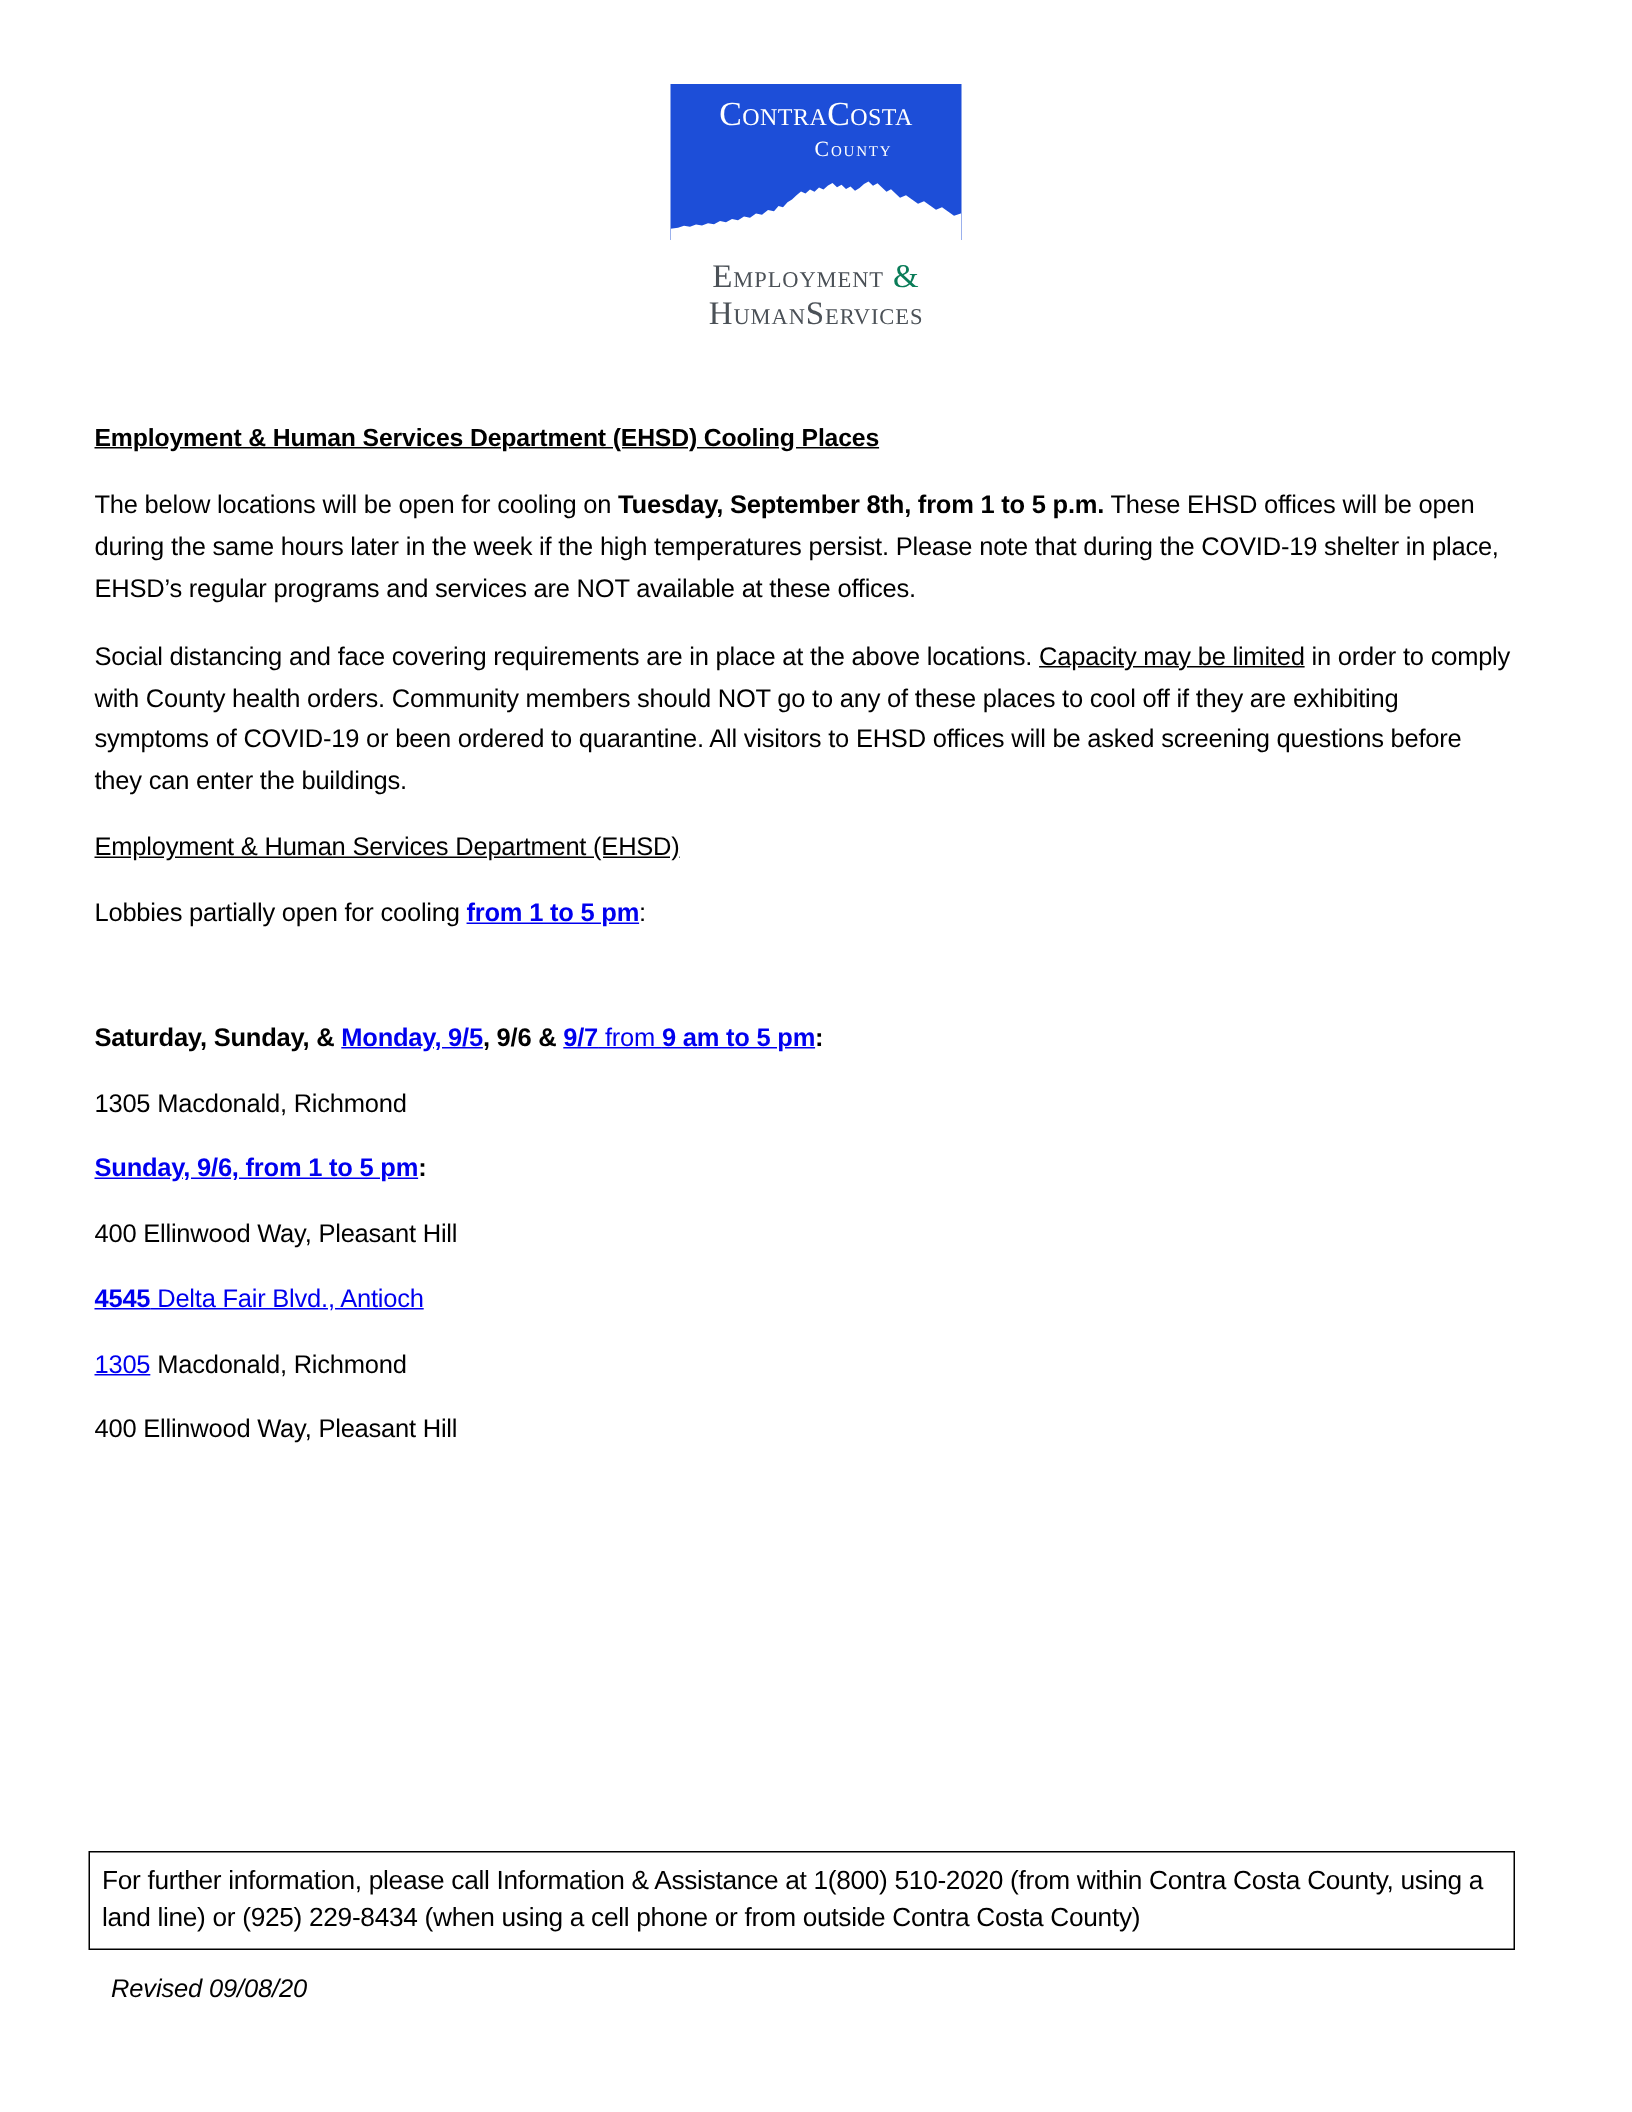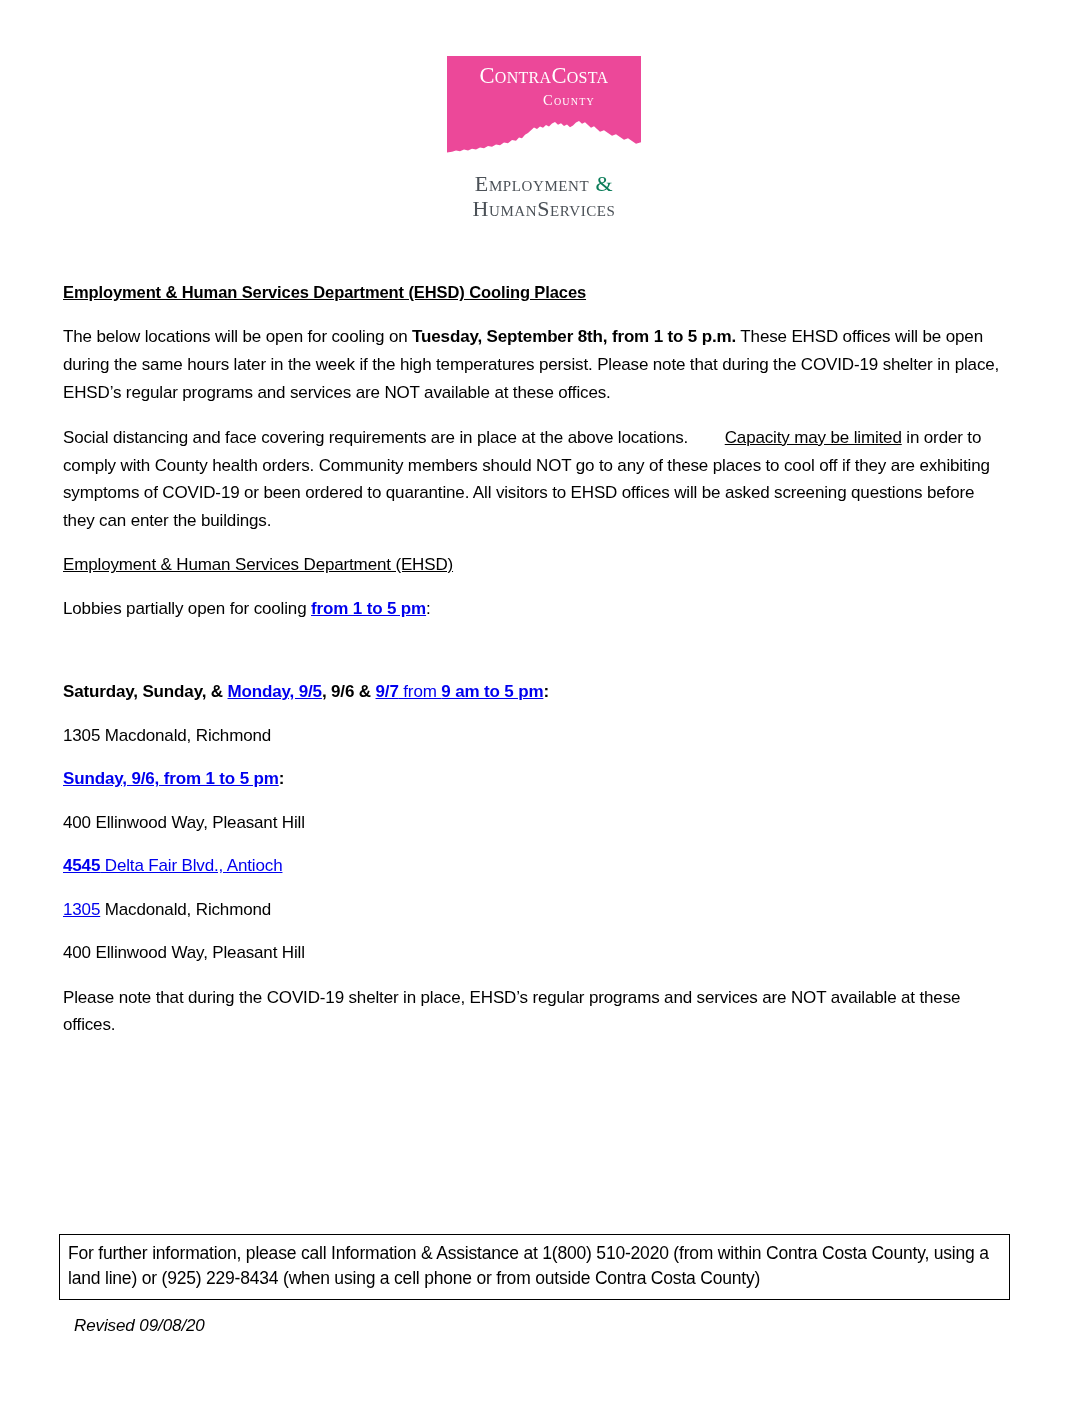--- a/index.html
+++ b/index.html
@@ -30,21 +30,21 @@
     top: 56px;
     width: 1088px;
     display: flex;
     flex-direction: column;
     align-items: center;
   }
   .logo-mark {
     position: relative;
     width: 194px;
     height: 104px;
-    background: #ec4899;
+    background: #1d4ed8;
     overflow: hidden;
   }
   .logo-mark .brand-top {
     position: absolute;
     left: 0;
     top: 9px;
     width: 194px;
     text-align: center;
     font-family: "Liberation Serif", serif;
     font-size: 22.5px;
@@ -113,21 +113,21 @@
 
   p.body {
     font-size: 17px;
     line-height: 1.62;
     margin: 0 0 18px 0;
     letter-spacing: -0.15px;
   }
 
   .b { font-weight: bold; }
 
-  .u-plain { text-decoration: underline; margin-left: 32px; }
+  .u-plain { text-decoration: underline; }
 
   .lnk {
     color: #0000EE;
     text-decoration: underline;
   }
   .lnk-b {
     color: #0000EE;
     text-decoration: underline;
     font-weight: bold;
   }
@@ -211,21 +211,20 @@
     <div id="schedule-root">
         <p class="line"><span class="b">Saturday, Sunday, &amp; </span><a class="lnk-b" href="#">Monday, 9/5</a><span class="b">, 9/6 &amp; </span><a class="lnk-b" href="#">9/7</a><a class="lnk" href="#"> from </a><a class="lnk-b" href="#">9 am to 5 pm</a><span class="b">:</span></p>
         <p class="line"><span>1305 Macdonald, Richmond</span></p>
         <p class="line"><a class="lnk-b" href="#">Sunday, 9/6, from 1 to 5 pm</a><span class="b">:</span></p>
         <p class="line"><span>400 Ellinwood Way, Pleasant Hill</span></p>
         <p class="line"><a class="lnk-b" href="#">4545</a><a class="lnk" href="#"> Delta Fair Blvd., Antioch</a></p>
         <p class="line"><a class="lnk" href="#">1305</a><span> Macdonald, Richmond</span></p>
         <p class="line"><span>400 Ellinwood Way, Pleasant Hill</span></p>
       </div>
 
-    <p class="body">Please note that during the COVID-19 shelter in place, EHSD’s regular programs and services are NOT available at these offices.</p>
   </div>
 
   <div class="footer-box">
     <p>For further information, please call Information &amp; Assistance at 1(800) 510-2020 (from within Contra Costa County, using a land line) or (925) 229-8434 (when using a cell phone or from outside Contra Costa County)</p>
   </div>
 
   <div class="revised">Revised 09/08/20</div>
 
 </div>
 

